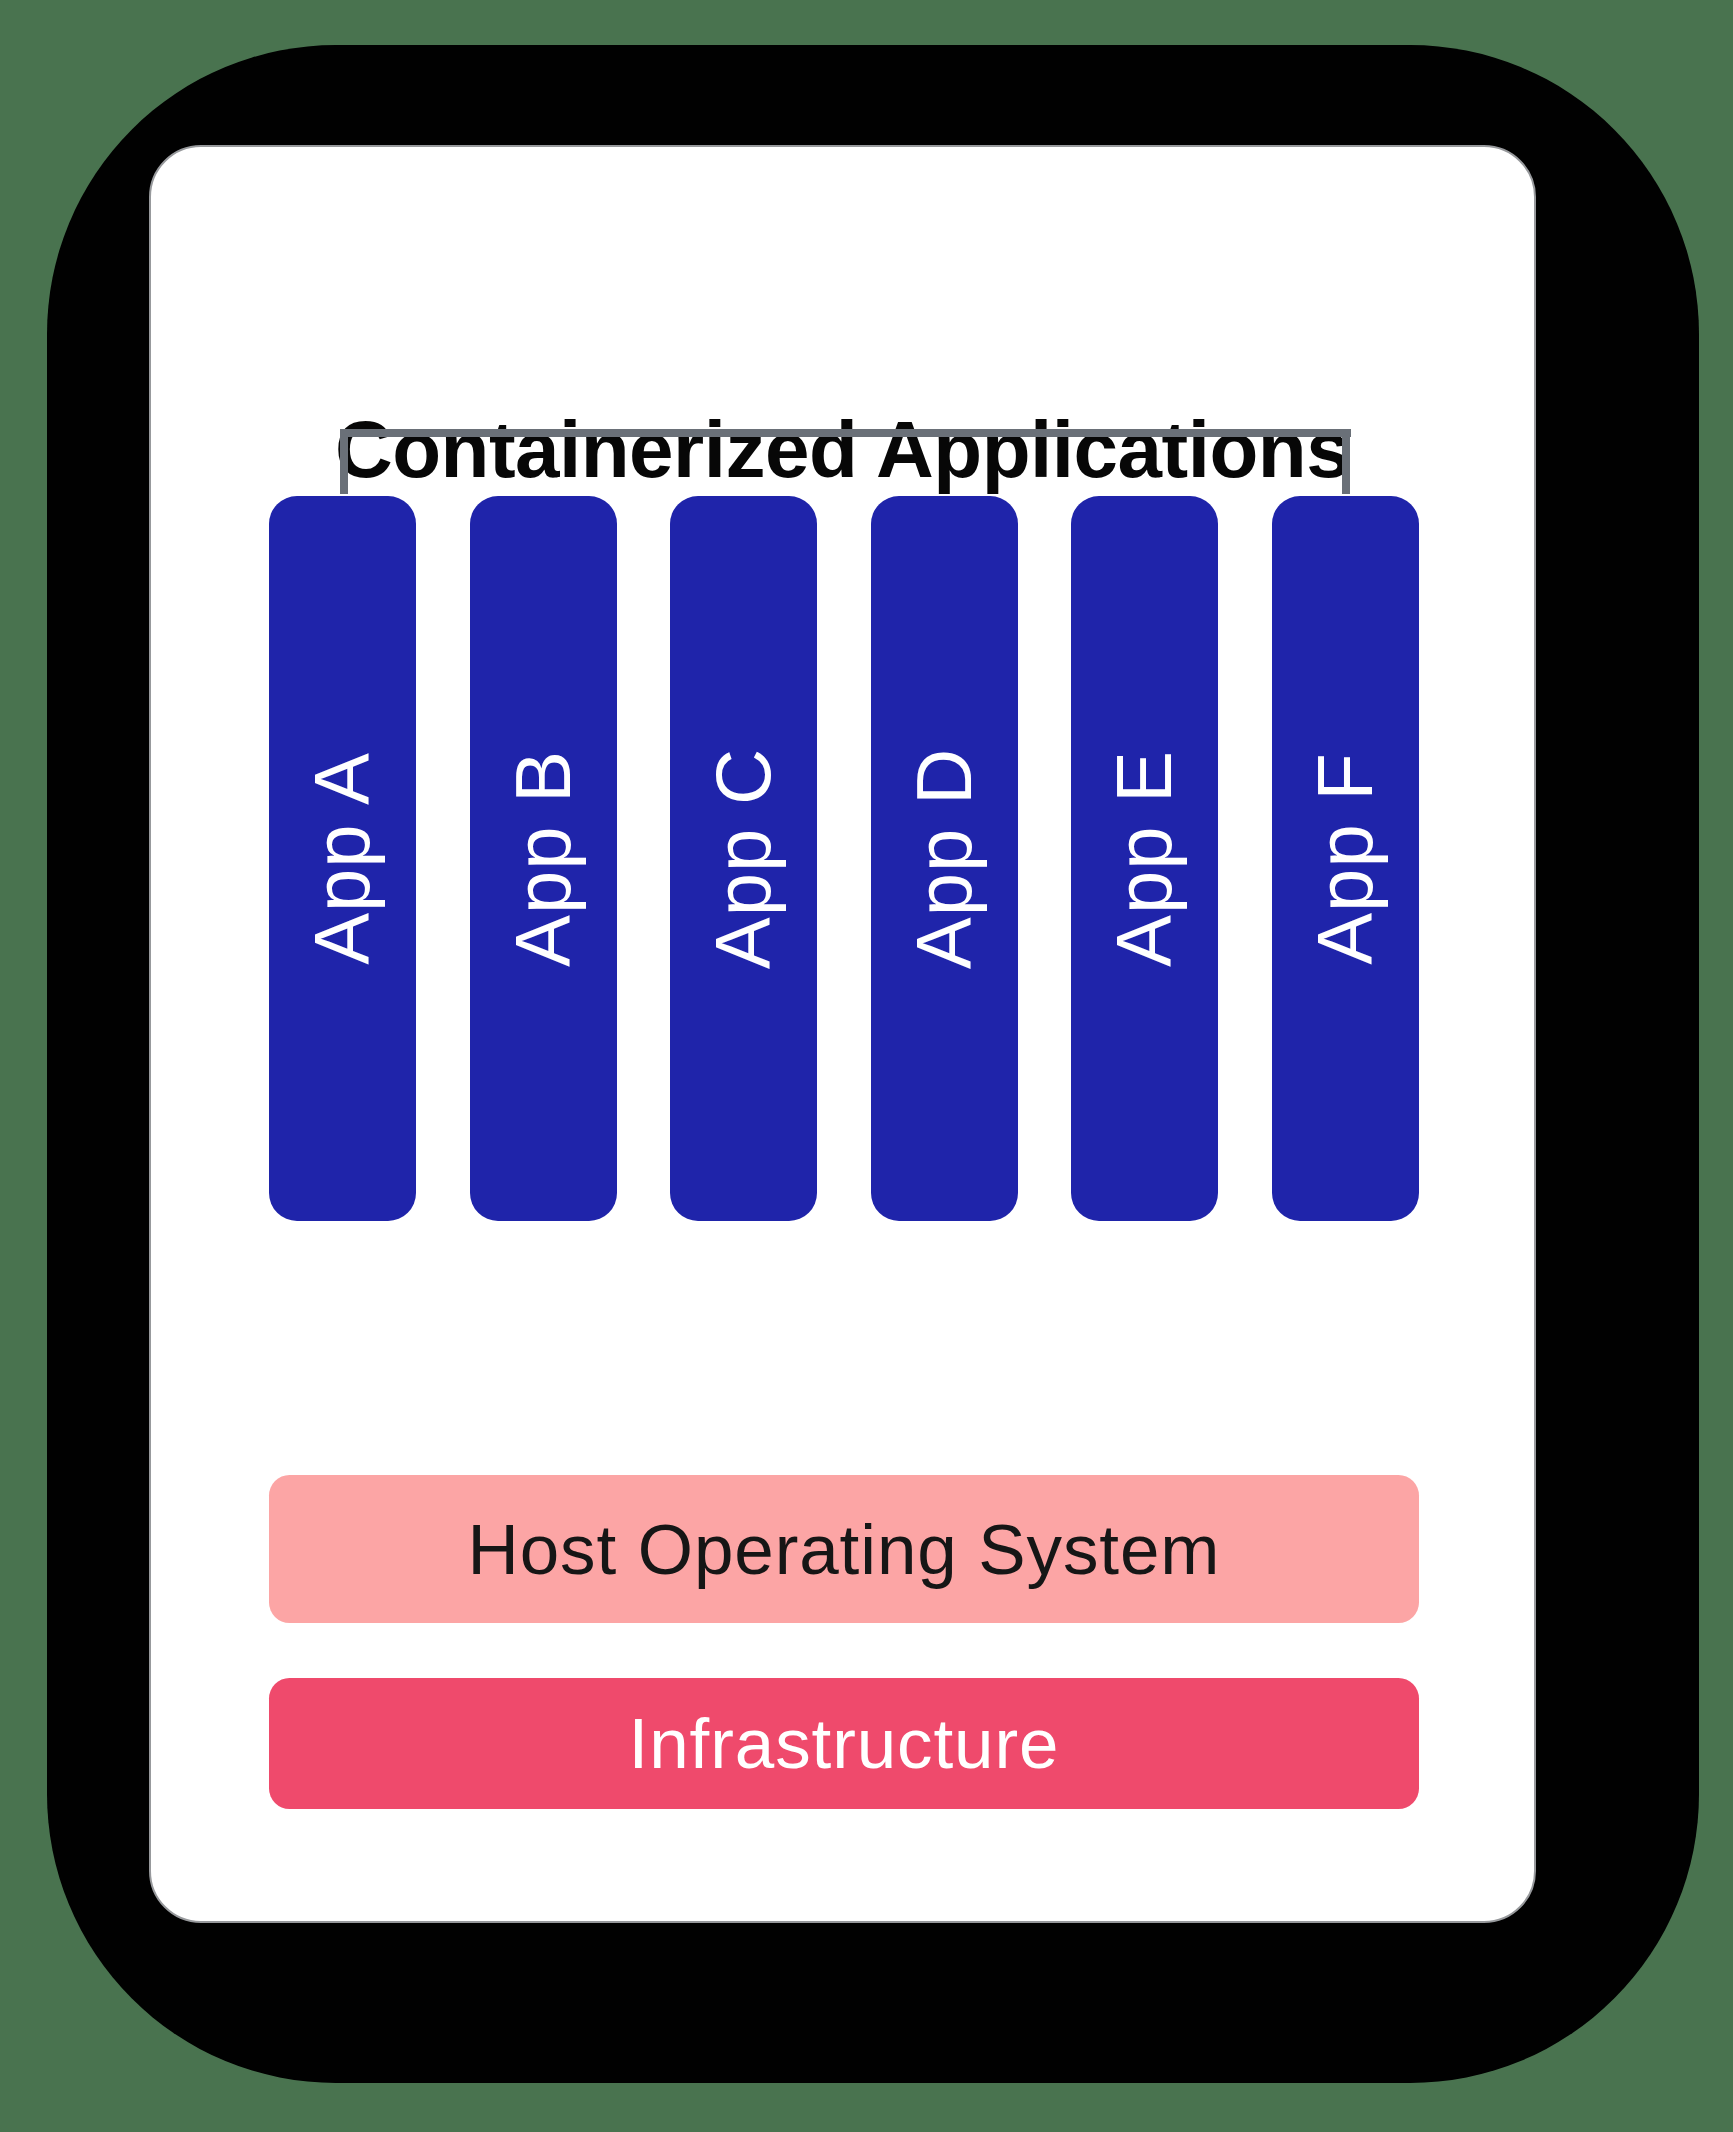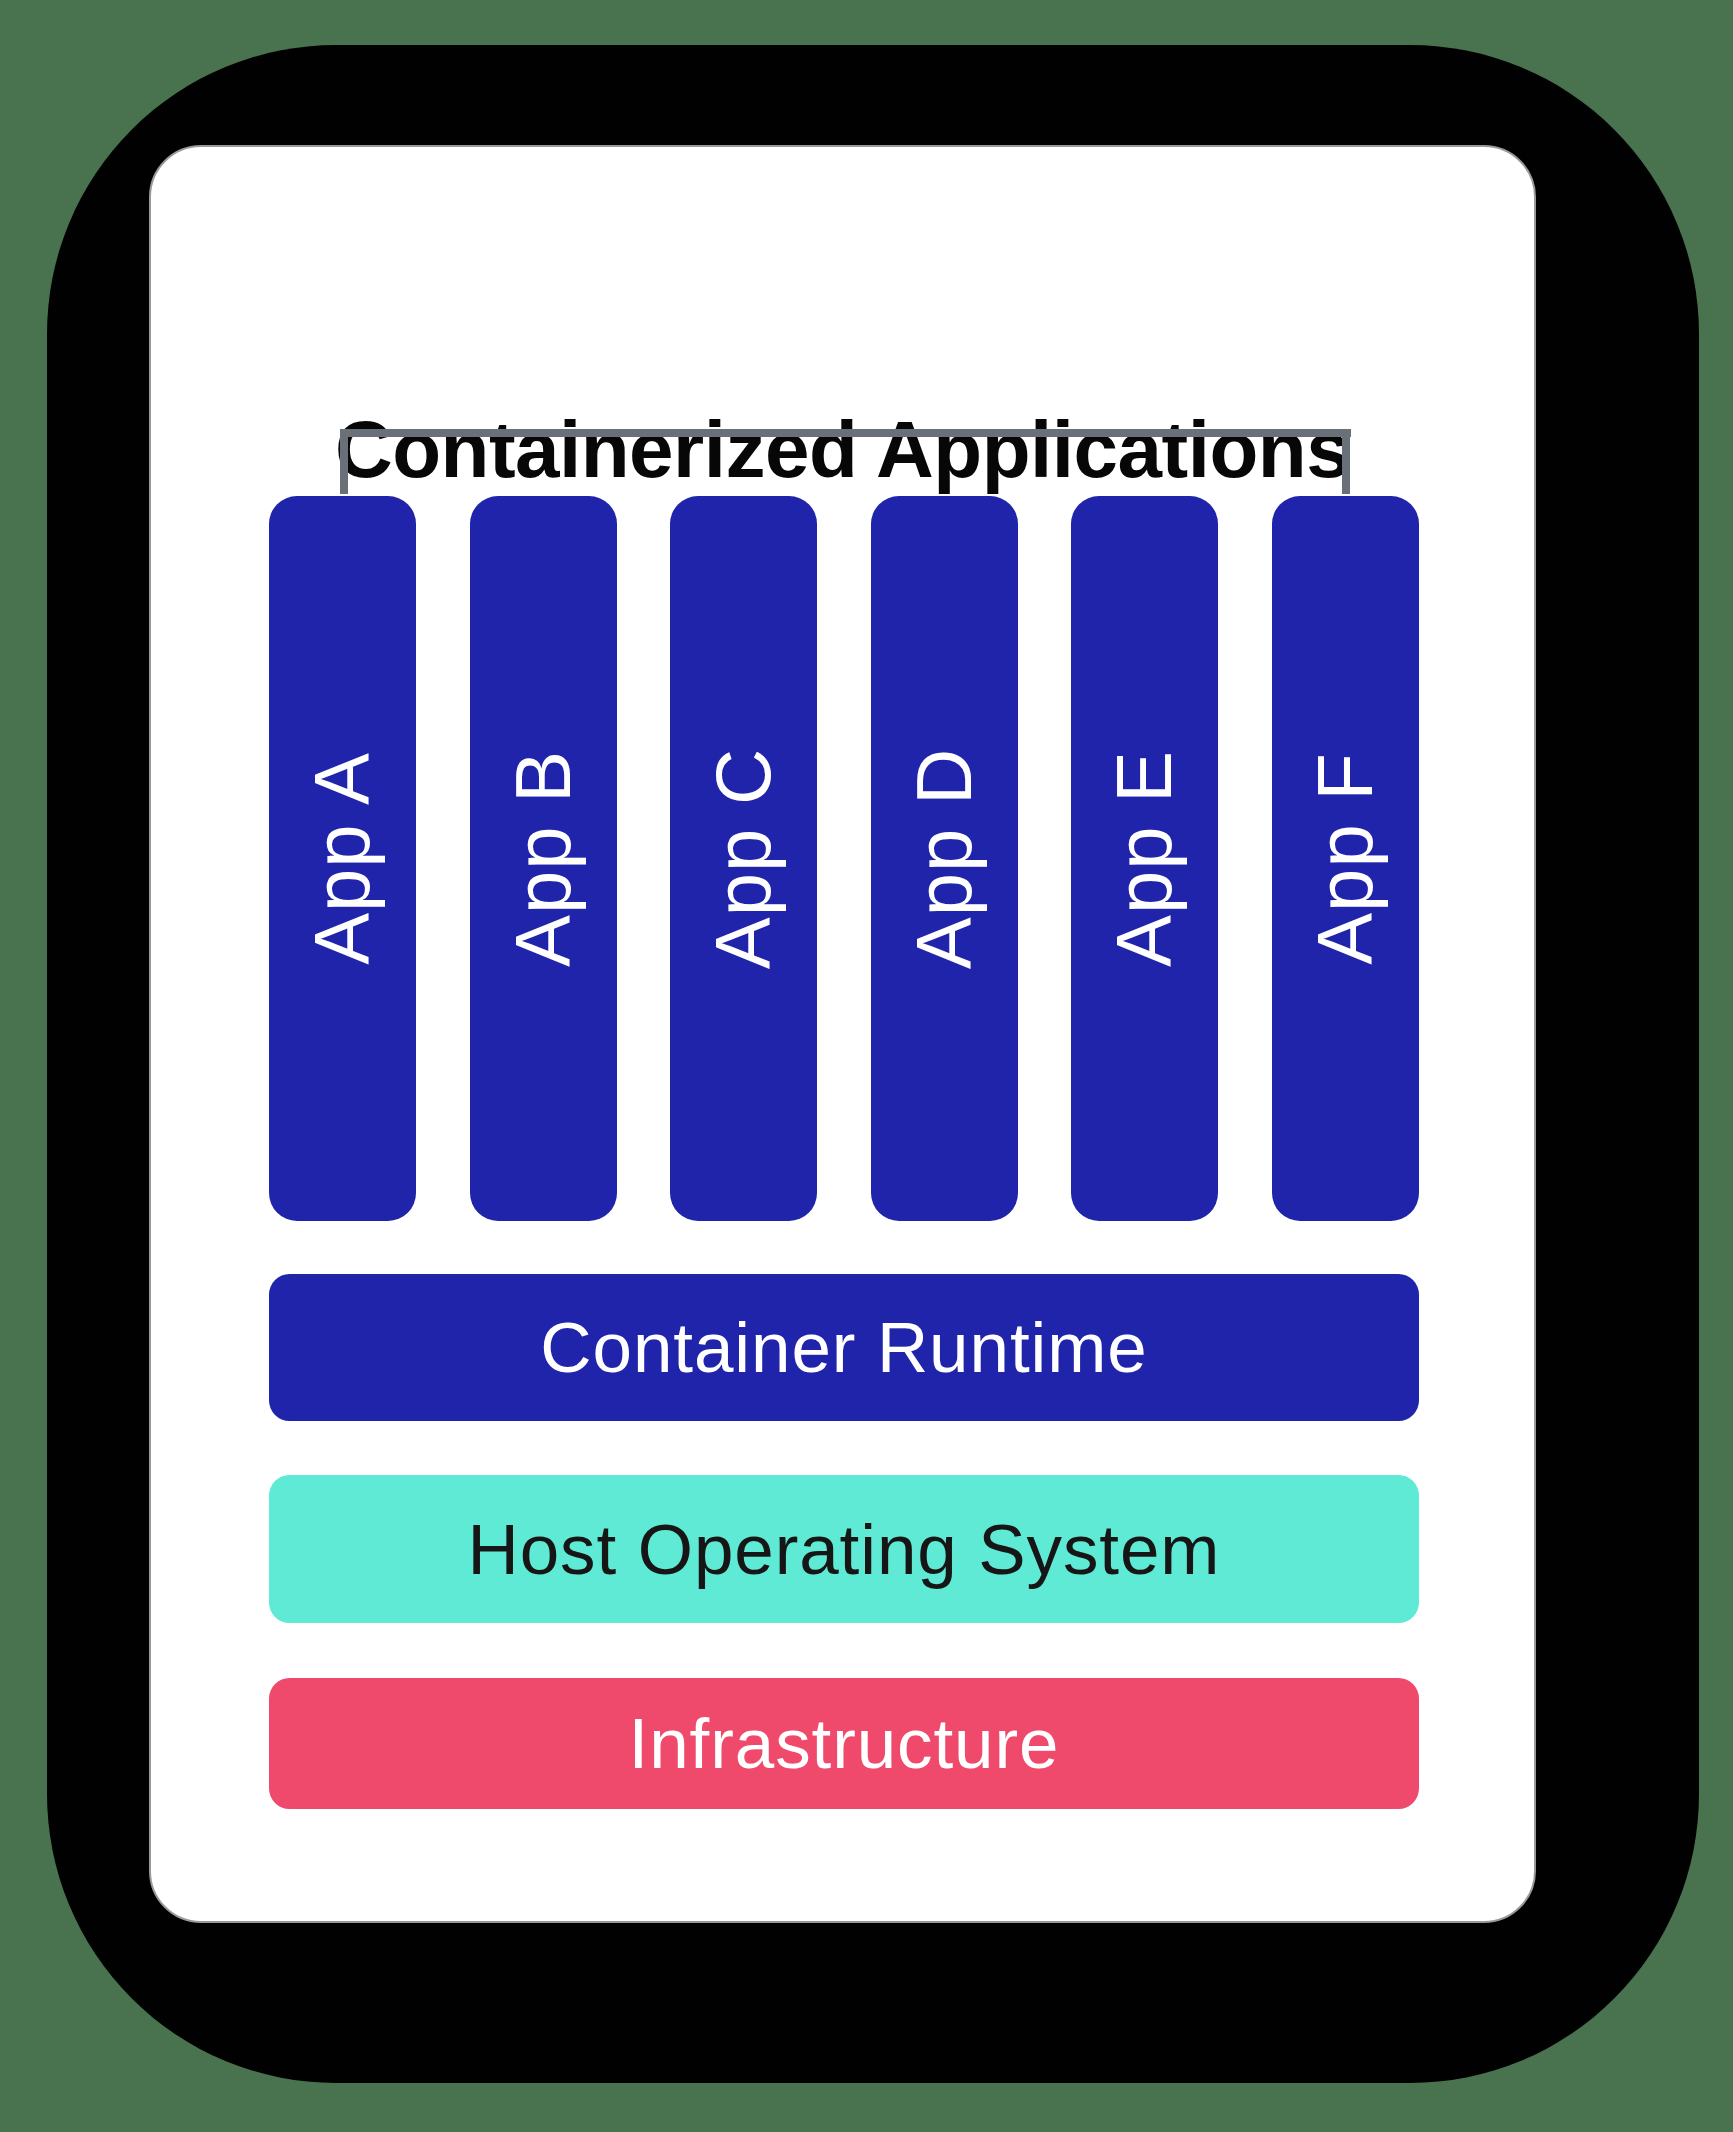--- a/index.html
+++ b/index.html
@@ -156,25 +156,22 @@
         <span class="label">App D</span>
       </div>
       <div class="app-bar" style="background-color: rgb(31, 36, 170);">
         <span class="label">App E</span>
       </div>
       <div class="app-bar" style="background-color: rgb(31, 36, 170);">
         <span class="label">App F</span>
       </div>
     </div>
 
-    <div class="layer-bar layer-runtime" style="background-color: rgb(31, 36, 170);">
-      <span>Container Runtime</span>
-    </div>
 
-    <div class="layer-bar layer-host" style="background-color: #5eead4;">
+    <div class="layer-bar layer-host" style="background-color: #fca5a5;">
       <span>Host Operating System</span>
     </div>
 
     <div class="layer-bar layer-infra" style="background-color: rgb(239, 74, 108);">
       <span>Infrastructure</span>
     </div>
 
   </div>
 </div>
 

